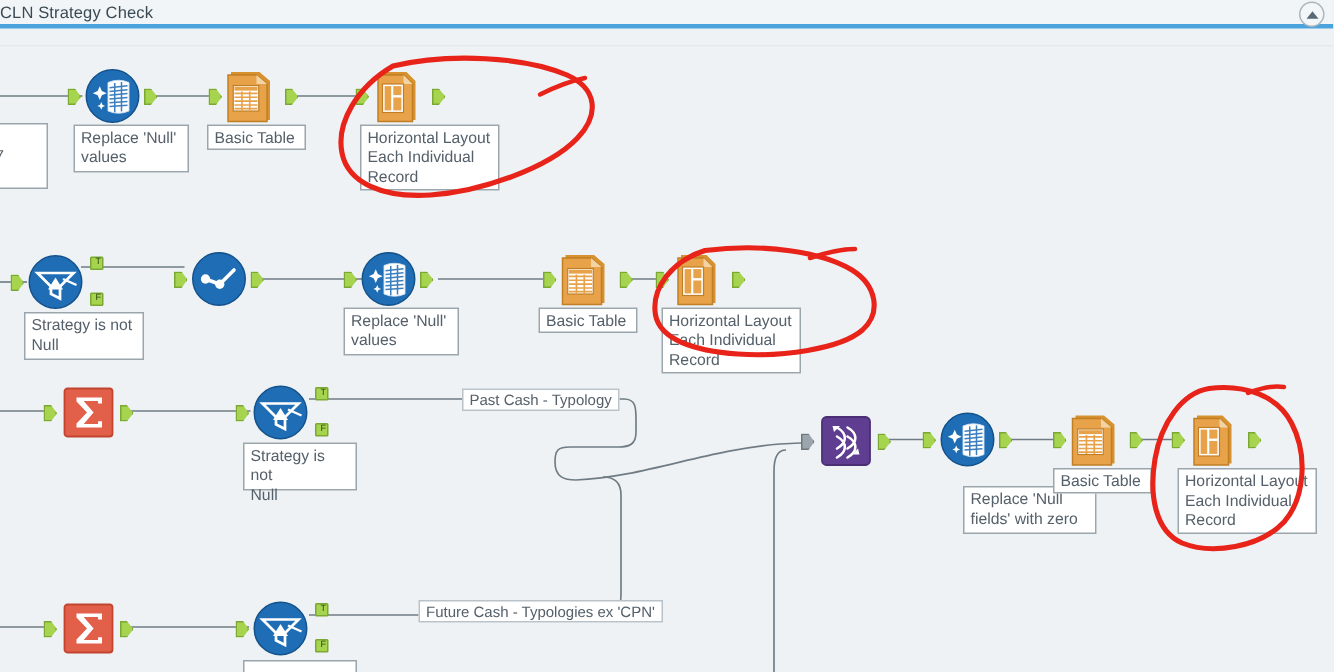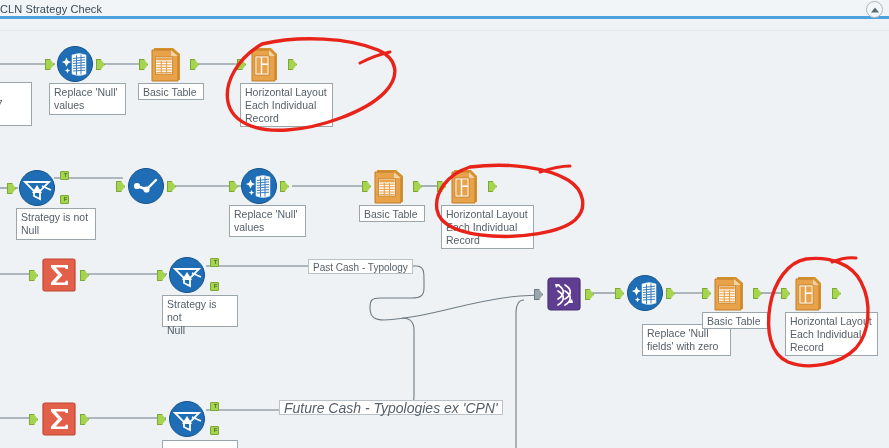--- a/index.html
+++ b/index.html
@@ -456,21 +456,21 @@
     <div class="port in"></div>
     <div class="port out tf t">
         <span>T</span>
       </div>
     <div class="port out tf f">
         <span>F</span>
       </div>
   </div>
   <div class="caption" style="left:162px; top:440px; width:76px; height:20px;"></div>
 
-  <div class="caption pill" style="left:279px; top:400px; height:15px; font-size:14px;font-style:italic;">Future Cash - Typologies ex 'CPN'</div>
+  <div class="caption pill" style="left:279px; top:400px; height:15px; font-size:10px;">Future Cash - Typologies ex 'CPN'</div>
 
   <svg id="annotations" width="889" height="448">
     <g fill="none" stroke="#e8231a" stroke-width="3.4" stroke-linecap="round">
 
       <path d="M 262,44 C 300,35 350,38 378,50
                C 398,59 400,76 385,92
                C 366,112 320,128 287,130
                C 255,132 232,122 228,102
                C 224,82 238,58 262,44 Z"></path>
 

